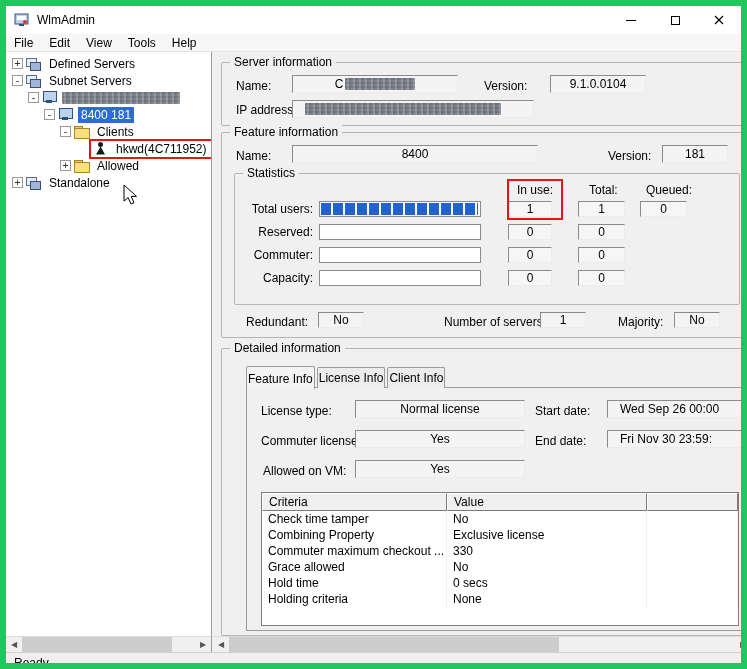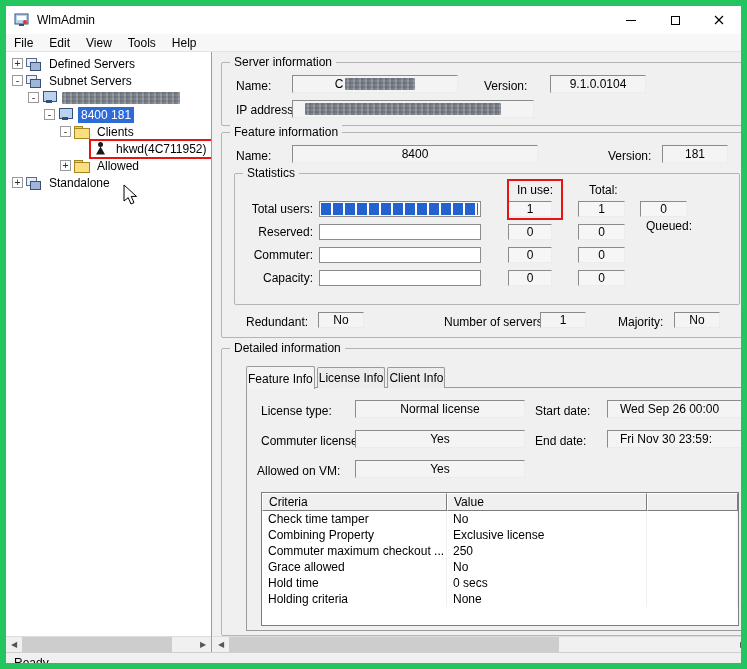--- a/index.html
+++ b/index.html
@@ -268,21 +268,21 @@
         <span class="lbl" style="left:386px; top:16px;">Version:</span>
         <div class="sfield" style="left:440px; top:12px; width:66px;">
           <span>181</span>
         </div>
 
         <div class="groupbox" style="left:12px; top:40px; width:506px; height:132px;">
           <span class="gb-label">Statistics</span>
 
           <span class="lbl" style="left:282px; top:9px;">In use:</span>
           <span class="lbl" style="left:354px; top:9px;">Total:</span>
-          <span class="lbl" style="left:411px; top:9px;margin-top:36px;">Queued:</span>
+          <span class="lbl" style="left:411px; top:9px;">Queued:</span>
 
           <div class="red-frame" style="left:272px; top:5px; width:56px; height:41px;"></div>
 
           <div class="stat-row" style="top:27px;">
             <span class="stat-label">Total users:</span>
             <div class="trough">
                 <div class="fill"></div>
               </div>
             <span class="gap27"></span>
             <div class="numf">
@@ -373,21 +373,21 @@
 
           <span class="lbl" style="left:14px; top:46px;">Commuter license:</span>
           <div class="sfield" style="left:108px; top:42px; width:170px;">
             <span>Yes</span>
           </div>
           <span class="lbl" style="left:288px; top:46px;">End date:</span>
           <div class="sfield left-text" style="left:360px; top:42px; width:240px;">
             <span>Fri Nov 30 23:59:</span>
           </div>
 
-          <span class="lbl" style="left:10px; top:76px;">Allowed on VM:</span>
+          <span class="lbl" style="left:16px; top:76px;">Allowed on VM:</span>
           <div class="sfield" style="left:108px; top:72px; width:170px;">
             <span>Yes</span>
           </div>
 
           <div class="crit-table" style="left:14px; top:104px; width:478px; height:134px;">
             <div class="crit-head">
               <div class="th">Criteria</div>
               <div class="th">Value</div>
               <div class="th"></div>
             </div>
@@ -396,21 +396,21 @@
               <div>No</div>
                 <div></div>
             </div>
             <div class="crit-row">
               <div>Combining Property</div>
               <div>Exclusive license</div>
                 <div></div>
             </div>
             <div class="crit-row">
               <div>Commuter maximum checkout ...</div>
-              <div>250</div>
+              <div>330</div>
                 <div></div>
             </div>
             <div class="crit-row">
               <div>Grace allowed</div>
               <div>No</div>
                 <div></div>
             </div>
             <div class="crit-row">
               <div>Hold time</div>
               <div>0 secs</div>

